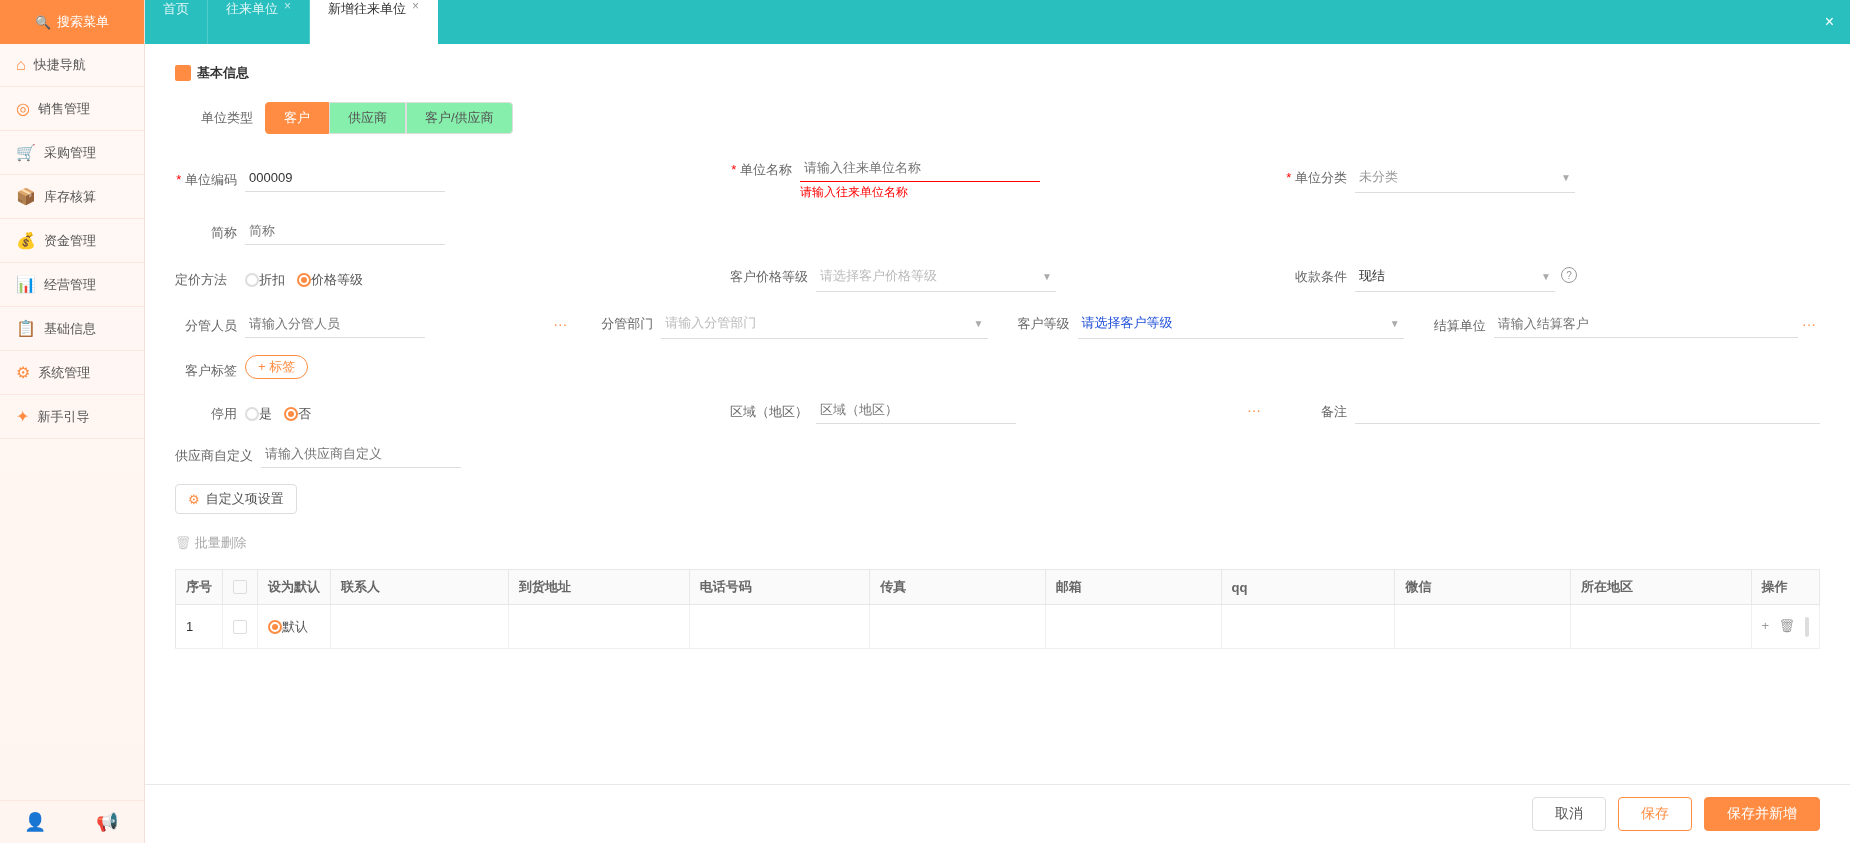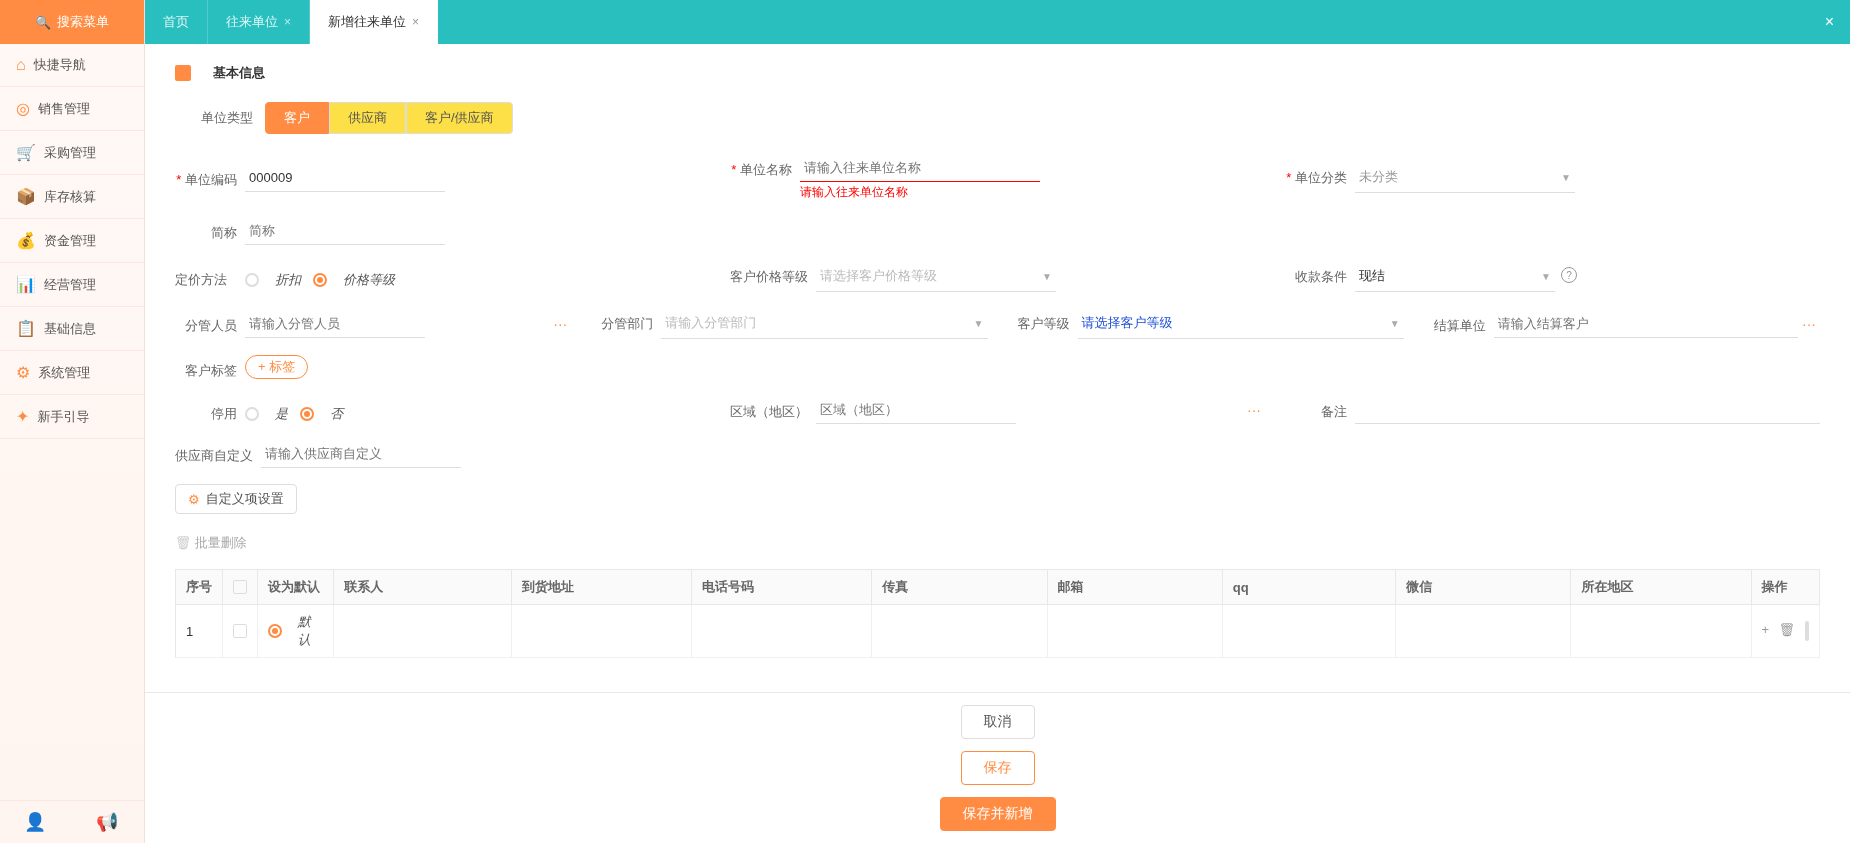--- a/index.html
+++ b/index.html
@@ -62,21 +62,20 @@
     .tab-bar {
       background: #2abfbf;
       display: flex;
       align-items: center;
       height: 44px;
       padding-left: 0;
       position: relative;
     }
     .tab {
       display: flex;
-      align-items: center;
       padding: 0 18px;
       height: 44px;
       cursor: pointer;
       color: rgba(255,255,255,0.85);
       font-size: 14px;
       gap: 6px;
       border-right: 1px solid rgba(255,255,255,0.2);
     }
     .tab.active {
       background: white;
@@ -103,21 +102,21 @@
       flex: 1;
       background: white;
       overflow-y: auto;
       padding: 20px 30px;
     }
 
     
     .section-header {
       display: flex;
       align-items: center;
-      gap: 22px;
+      gap: 6px;
       margin-bottom: 20px;
       color: #333;
       font-size: 14px;
       font-weight: bold;
     }
     .section-icon {
       width: 16px; height: 16px;
       background: #ff8c42;
       border-radius: 2px;
       display: inline-block;
@@ -131,21 +130,21 @@
       gap: 0;
     }
     .unit-type-label {
       color: #666;
       width: 90px;
       text-align: right;
       padding-right: 12px;
     }
     .type-btn {
       border: 1px solid #ddd;
-      background: #fde047;
+      background: #86efac;
       padding: 6px 18px;
       cursor: pointer;
       color: #555;
       font-size: 13px;
     }
     .type-btn.active {
       background: #ff8c42;
       color: white;
       border-color: #ff8c42;
     }
@@ -200,24 +199,23 @@
     
     .radio-group {
       display: flex;
       align-items: center;
       gap: 12px;
       padding-top: 7px;
     }
     .radio-item {
       display: flex;
       align-items: center;
-      gap: 16px;
+      gap: 0;
       cursor: pointer;
       color: #555;
-      font-style: italic;
     }
     .radio-circle {
       width: 14px; height: 14px;
       border-radius: 50%;
       border: 2px solid #ddd;
       display: flex; align-items: center; justify-content: center;
     }
     .radio-circle.checked { border-color: #ff8c42; }
     .radio-circle.checked::after {
       content: '';
@@ -320,21 +318,20 @@
 
     
     .footer {
       background: white;
       border-top: 1px solid #e8e8e8;
       padding: 12px 30px;
       display: flex;
       justify-content: flex-end;
       gap: 12px;
       align-items: center;
-      flex-direction: column;
     }
     .btn {
       padding: 7px 22px;
       border-radius: 4px;
       cursor: pointer;
       font-size: 14px;
       border: 1px solid #ddd;
     }
     .btn-cancel { background: white; color: #555; }
     .btn-save { background: white; color: #ff8c42; border-color: #ff8c42; }

